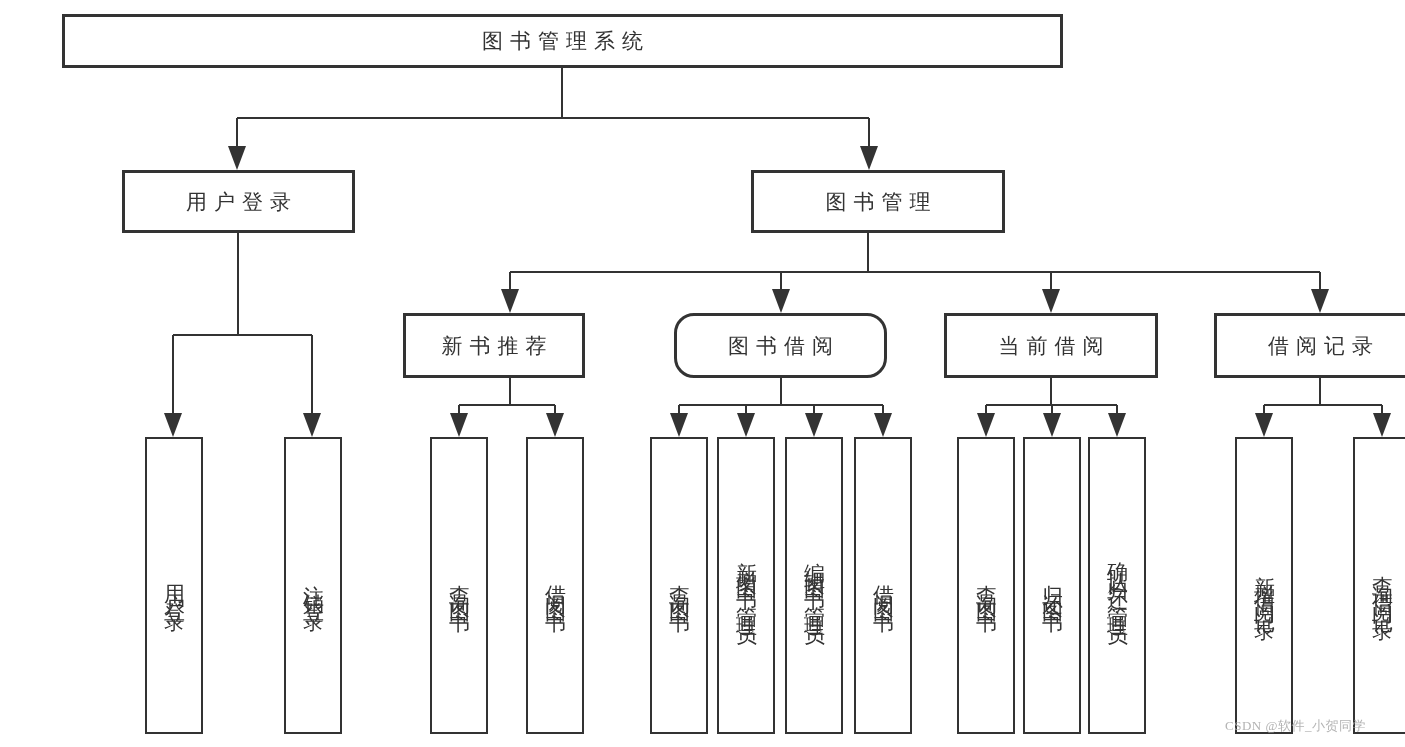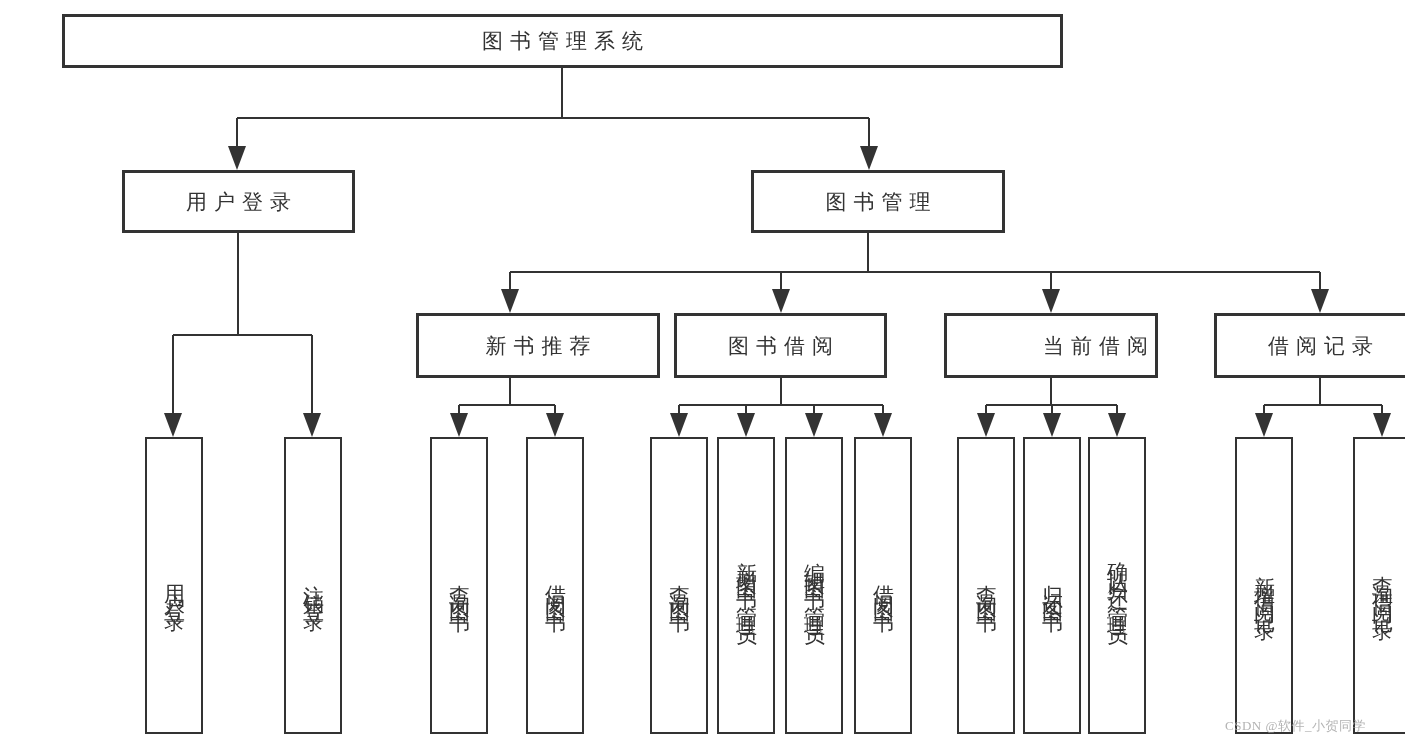--- a/index.html
+++ b/index.html
@@ -115,27 +115,27 @@
     <span>图书管理系统</span>
   </div>
 
   <div class="node hbox lvl2" style="left:82px; width:233px;">
     <span>用户登录</span>
   </div>
   <div class="node hbox lvl2" style="left:711px; width:254px;">
     <span>图书管理</span>
   </div>
 
-  <div class="node hbox lvl3" style="left:376px; width:244px;">
+  <div class="node hbox lvl3" style="left:363px; width:182px;">
     <span>新书推荐</span>
   </div>
-  <div class="node hbox lvl3" style="left:634px; width:213px;">
+  <div class="node hbox lvl3" style="left:634px; width:213px;border-radius:20px;">
     <span>图书借阅</span>
   </div>
-  <div class="node hbox lvl3" style="left:904px; width:214px;justify-content:flex-end;">
+  <div class="node hbox lvl3" style="left:904px; width:214px;">
     <span>当前借阅</span>
   </div>
   <div class="node hbox lvl3" style="left:1174px; width:213px;">
     <span>借阅记录</span>
   </div>
 
   <div class="node vbox" style="left:105px;">
     <span>用户登录</span>
   </div>
   <div class="node vbox" style="left:244px;">

